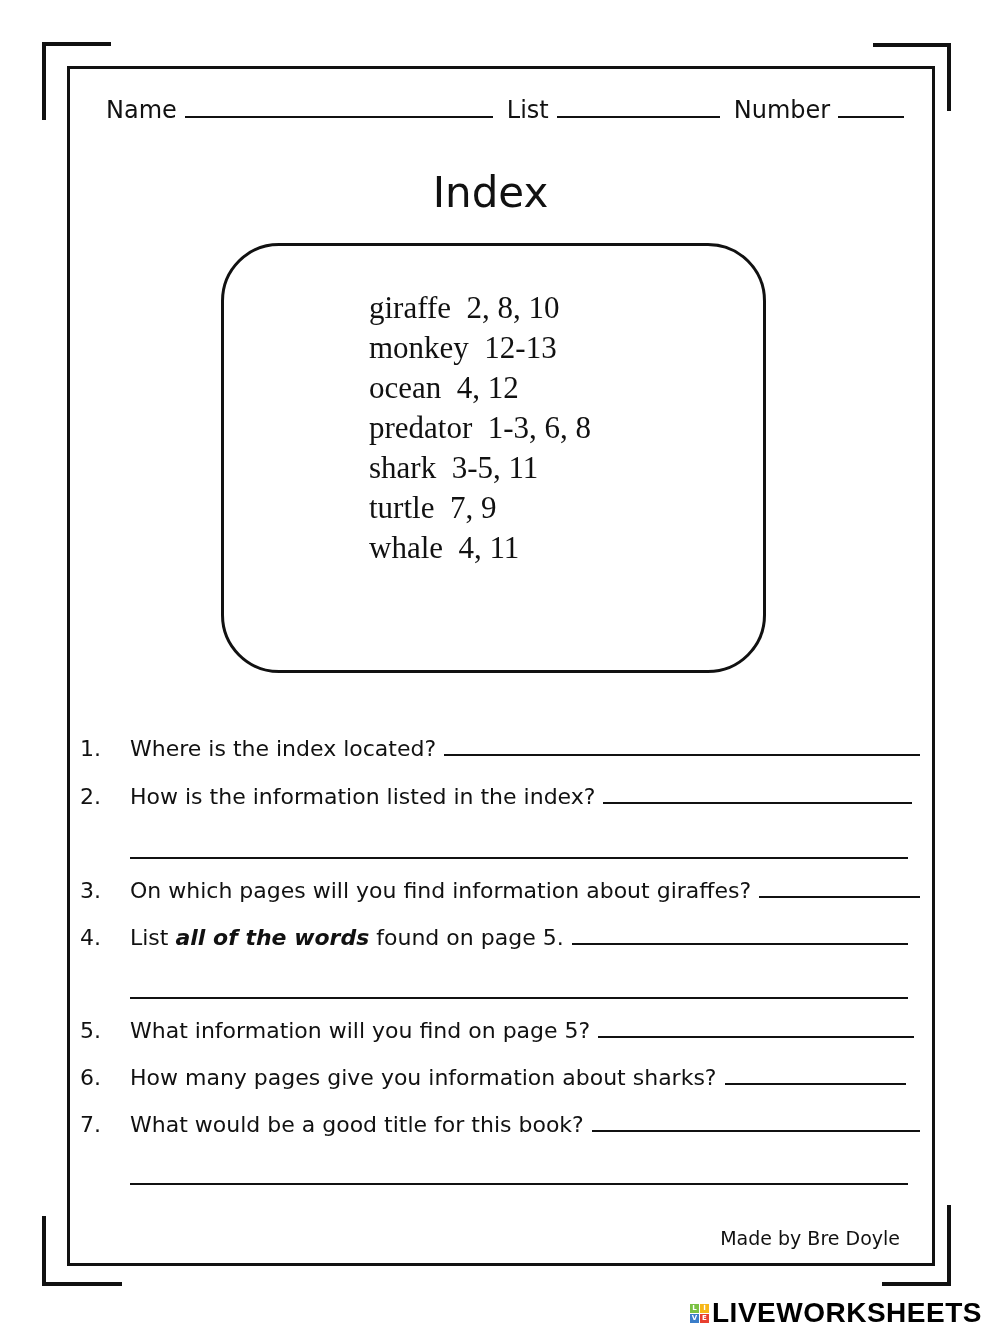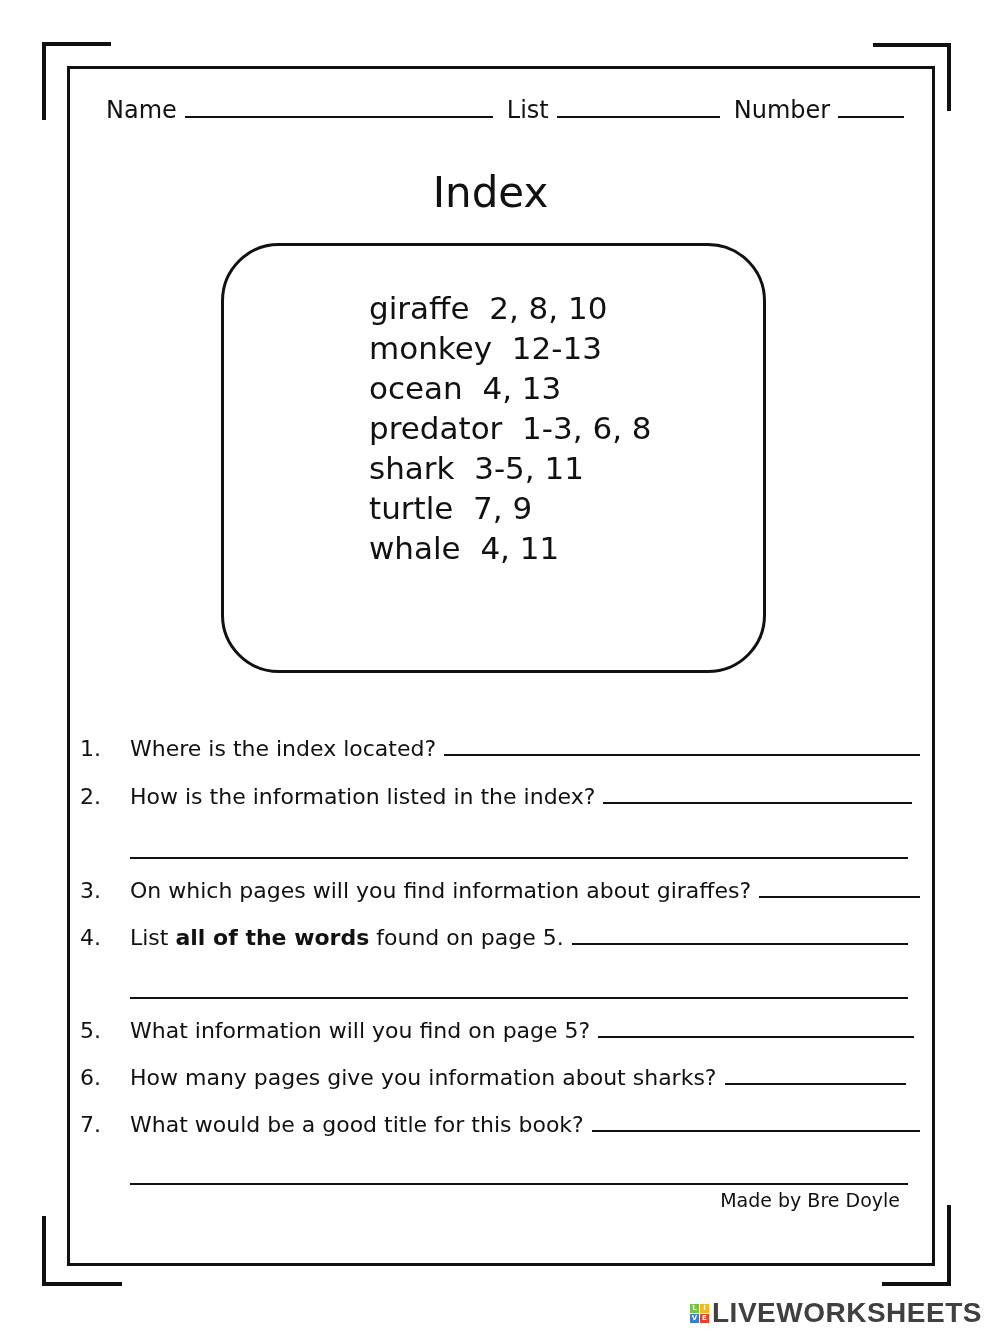--- a/index.html
+++ b/index.html
@@ -8,32 +8,32 @@
   .bar { position:absolute; background:#111; }
   .frame { position:absolute; left:67px; top:66px; width:862px; height:1194px;
            border:3px solid #111; box-sizing:content-box; }
   .header-row { position:absolute; top:96px; left:90px; width:820px; font-size:24px;
                 display:flex; align-items:baseline; white-space:nowrap;margin-left:16px; }
   .header-row .blank { display:inline-block; border-bottom:2px solid #111; height:20px; margin-left:8px; margin-right:14px; }
   .title { position:absolute; top:168px; left:0; width:981px; text-align:center; font-size:42px; }
   .index-box { position:absolute; left:221px; top:243px; width:545px; height:430px;
                border:3px solid #111; border-radius:58px; box-sizing:border-box; }
   .index-list { position:absolute; left:369px; top:288px; margin:0; padding:0; list-style:none; font-size:31px; line-height:40px; }
-  .index-list li { white-space:pre; }
+  .index-list li { white-space:pre;font-family:Liberation Serif, serif; }
   .questions { position:absolute; left:80px; top:736px; width:840px; margin:0; padding:0; list-style:none; font-size:22px; }
   .q { position:absolute; left:0; width:840px; display:flex; align-items:baseline; white-space:nowrap; }
   .q .num { width:50px; }
   .q .line { flex:1; border-bottom:2px solid #111; margin-left:8px; height:18px; }
-  .q b { font-weight:bold; }
+  .q b { font-weight:bold;font-style:italic; }
   .answer-line { position:absolute; left:130px; width:778px; border-bottom:2px solid #111; }
-  .credit { position:absolute; right:100px; top:1189px; font-size:19px; }
+  .credit { position:absolute; right:100px; top:1227px; font-size:19px; }
   .logo { position:absolute; left:690px; top:1297px; display:flex; align-items:center; }
   .logo-blocks { display:grid; grid-template-columns:9px 9px; grid-template-rows:9px 9px; gap:1px; margin-right:3px; }
   .logo-blocks span { font-size:7px; font-weight:bold; color:#fff; display:flex; align-items:center; justify-content:center; }
-  .logo-text { font-family:"Liberation Sans", sans-serif; font-weight:bold; font-size:28px; color:#404040; letter-spacing:0.5px; }
+  .logo-text { font-family:"Liberation Sans", sans-serif; font-weight:bold; font-size:28px; color:#000000; letter-spacing:0.5px; }
 </style>
 </head>
 <body>
 
 <div class="bar" style="left:43px;top:42px;width:68px;height:4px;"></div>
 <div class="bar" style="left:42px;top:42px;width:4px;height:78px;"></div>
 <div class="bar" style="left:873px;top:43px;width:78px;height:4px;"></div>
 <div class="bar" style="left:947px;top:43px;width:4px;height:68px;"></div>
 <div class="bar" style="left:42px;top:1216px;width:4px;height:69px;"></div>
 <div class="bar" style="left:42px;top:1282px;width:80px;height:4px;"></div>
@@ -50,21 +50,21 @@
   <span>Number</span>
   <span class="blank" style="width:66px;margin-right:0;"></span>
 </div>
 
 <div class="title">Index</div>
 
 <div class="index-box"></div>
 <ul class="index-list">
   <li>giraffe  2, 8, 10</li>
   <li>monkey  12-13</li>
-  <li>ocean  4, 13</li>
+  <li>ocean  4, 12</li>
   <li>predator  1-3, 6, 8</li>
   <li>shark  3-5, 11</li>
   <li>turtle  7, 9</li>
   <li>whale  4, 11</li>
 </ul>
 
 <div class="questions">
   <div class="q" style="top:0px;">
     <span class="num">1.</span>
     <span>Where is the index located?</span>

